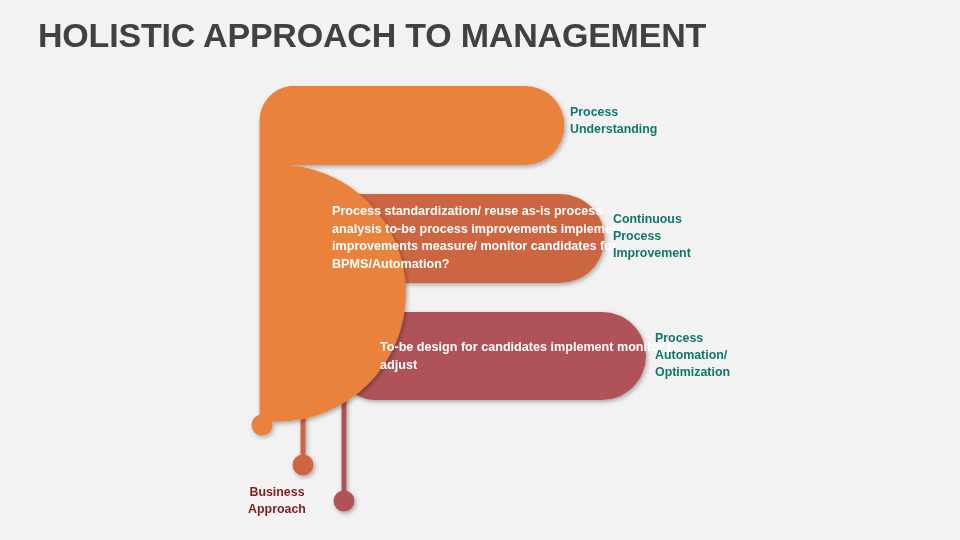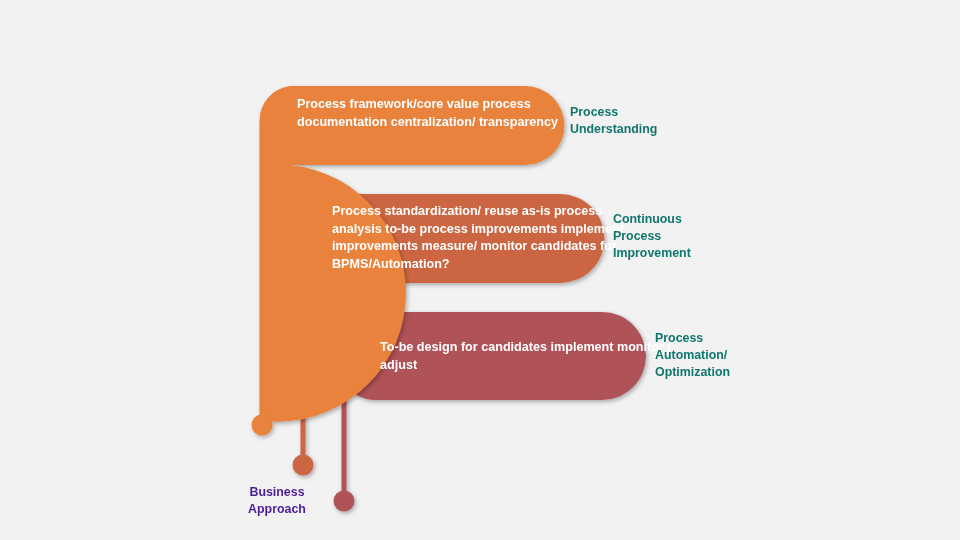--- a/index.html
+++ b/index.html
@@ -59,32 +59,33 @@
   #stage-label-1 { left: 570px; top: 104px; }
   #stage-label-2 { left: 613px; top: 211px; }
   #stage-label-3 { left: 655px; top: 330px; }
 
   #footer-label {
     position: absolute;
     left: 231px;
     top: 484px;
     width: 92px;
     text-align: center;
-    color: #4c1d95;
+    color: #7f1d1d;
     font-size: 12.4px;
     font-weight: bold;
     line-height: 17px;
     white-space: pre-line;
   }
 </style>
 </head>
 <body>
 
 <div id="slide">
 
+  <div id="page-title">HOLISTIC APPROACH TO MANAGEMENT</div>
 
   <svg id="flag-svg" viewBox="0 0 960 540">
     <defs>
       <filter id="soft-shadow" x="-30%" y="-30%" width="180%" height="180%">
         <feDropShadow dx="1.5" dy="2" stdDeviation="2.2" flood-color="#000000" flood-opacity="0.30"></feDropShadow>
       </filter>
     </defs>
 
     <g filter="url(#soft-shadow)">
       <path d="M 375,312
@@ -121,21 +122,20 @@
                L 290,165
                A 35,35 0 0 1 264.5,421
                L 259.5,421
                L 259.5,121
                A 35,35 0 0 1 290,86
                Z" fill="#E8823C"></path>
       <circle cx="262" cy="425" r="10.5" fill="#E8823C"></circle>
     </g>
   </svg>
 
-  <div class="banner-text" id="banner-text-1">Process framework/core value process documentation centralization/ transparency</div>
   <div class="banner-text" id="banner-text-2">Process standardization/ reuse as-is process analysis to-be process improvements implement improvements measure/ monitor candidates for BPMS/Automation?</div>
   <div class="banner-text" id="banner-text-3">To-be design for candidates implement monitor / adjust</div>
 
   <div class="stage-label" id="stage-label-1">Process
 Understanding</div>
   <div class="stage-label" id="stage-label-2">Continuous
 Process
 Improvement</div>
   <div class="stage-label" id="stage-label-3">Process
 Automation/

